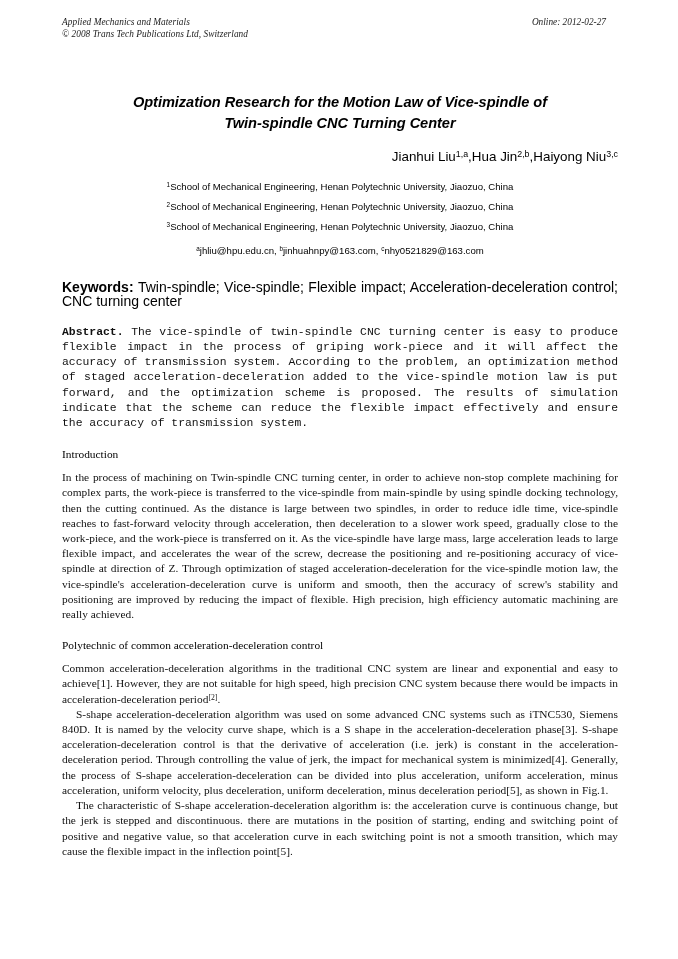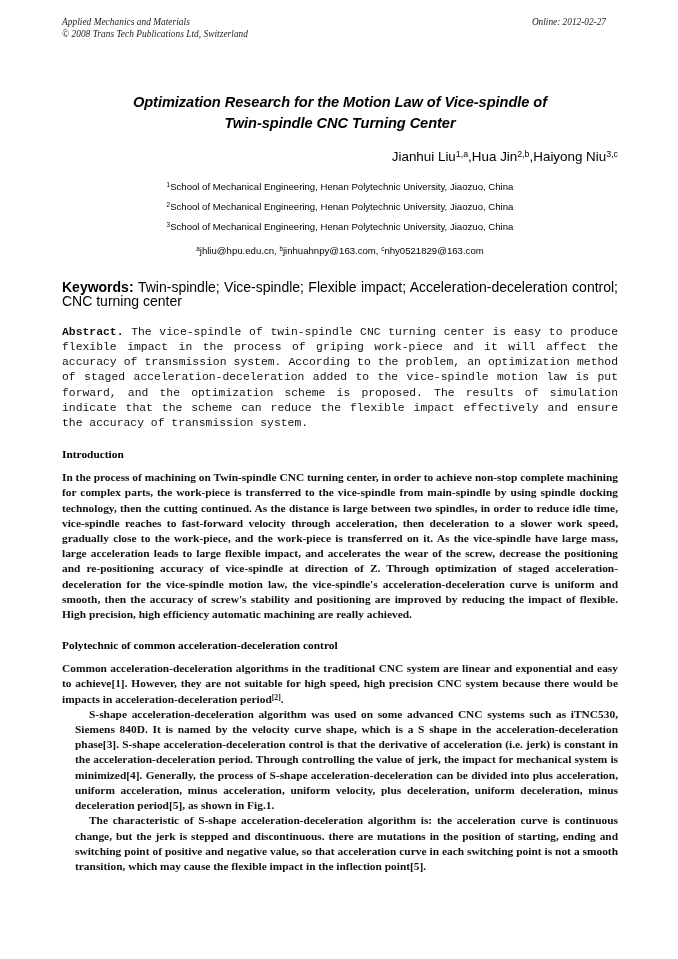--- a/index.html
+++ b/index.html
@@ -128,40 +128,38 @@
     line-height: 15.2px;
     text-align: justify;
     text-align-last: left;
     color: #111;
     font-family: Liberation Mono, monospace;
   }
   .abstract .ab-label { font-weight: bold; }
 
   .section-heading {
     margin-top: 16px;
-    font-weight: bold;
+    font-weight: normal;
     font-size: 11.4px;
     line-height: 15px;
     color: #000;
   }
 
   p.body-para {
     margin: 0;
     margin-top: 8px;
     font-size: 11.4px;
     line-height: 15.2px;
     text-align: justify;
     text-align-last: left;
     color: #111;
-    font-weight: bold;
   }
   p.body-para.indent {
     margin-top: 0;
     text-indent: 14px;
-    margin-left: 13px;
   }
 
   .supref {
     font-size: 0.68em;
     vertical-align: 0.40em;
     line-height: 0;
   }
 </style>
 </head>
 <body>

